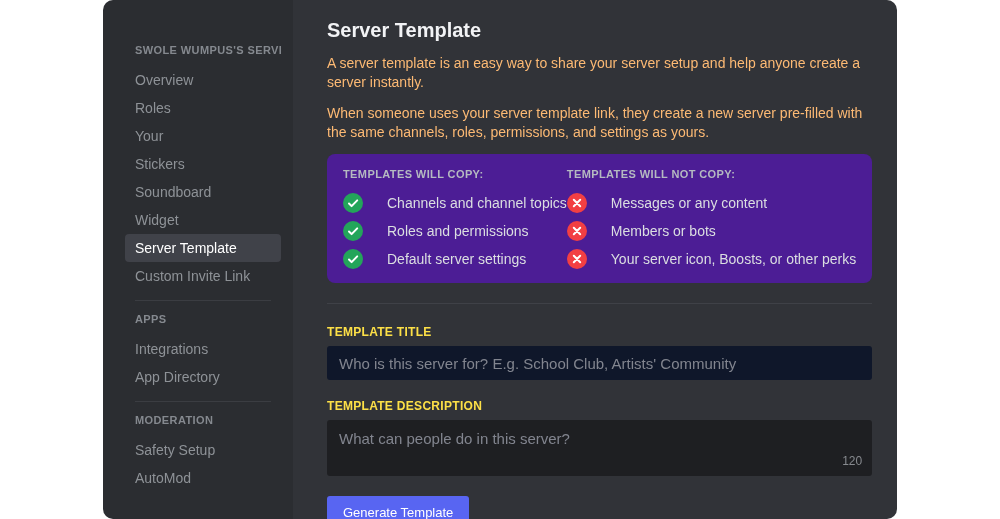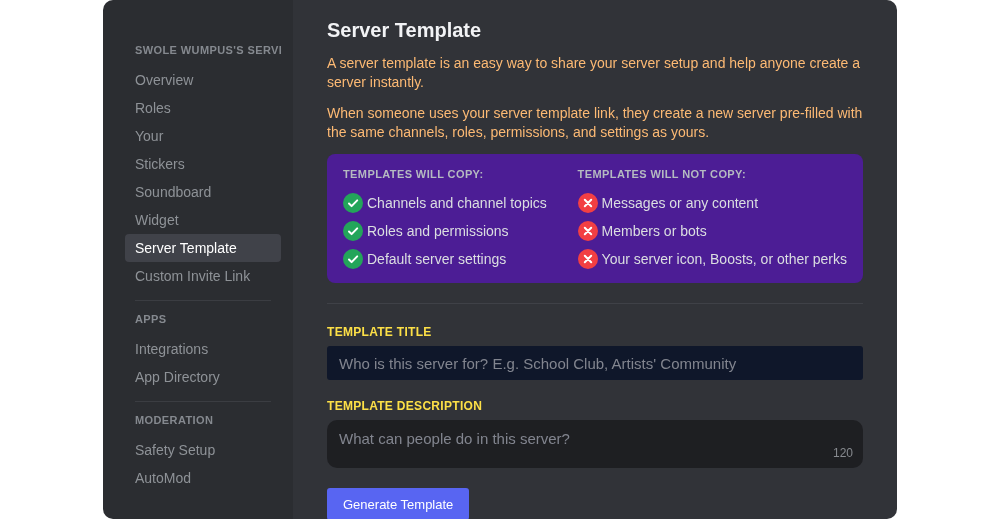--- a/index.html
+++ b/index.html
@@ -38,41 +38,41 @@
 
   .copy-card {
     background:#4c1d95; border-radius:8px; padding:14px 16px;
     display:flex; margin-bottom:20px;
   }
   .copy-col { flex:1; }
   .copy-col-header {
     font-size:11px; font-weight:bold; letter-spacing:0.4px;
     color:#b5bac1; margin-bottom:12px; line-height:13px;
   }
-  .copy-row { display:flex; align-items:center; gap:4px; margin-bottom:8px; }
+  .copy-row { display:flex; align-items:center; gap:24px; margin-bottom:8px; }
   .copy-row:last-child { margin-bottom:0; }
   .copy-row .icon { width:20px; height:20px; flex-shrink:0; display:block; }
   .copy-row .copy-label { font-size:14px; color:#dbdee1; line-height:20px; white-space:nowrap; }
 
   .divider { border-top:1px solid #3f4147; height:0; margin:0 0 22px 0; }
 
   .field-label {
     font-size:12px; font-weight:bold; letter-spacing:0.3px;
     color:#fde047; margin-bottom:8px; line-height:12px;
   }
   .text-input {
     width:100%; height:34px; background:#0f172a; border:none; outline:none;
     border-radius:3px; padding:0 12px; font-size:15px; color:#dbdee1;
     font-family:"Liberation Sans", "DejaVu Sans", sans-serif;
     margin-bottom:20px; display:block;
   }
   .textarea-wrap { position:relative; margin-bottom:20px; }
   .text-area {
-    width:100%; height:48px; background:#1e1f22; border:none; outline:none;
-    border-radius:10px; padding:10px 12px; font-size:15px; color:#ef4444; resize:none;
+    width:100%; height:56px; background:#1e1f22; border:none; outline:none;
+    border-radius:3px; padding:10px 12px; font-size:15px; color:#ef4444; resize:none;
     font-family:"Liberation Sans", "DejaVu Sans", sans-serif; display:block;
   }
   .text-input::placeholder, .text-area::placeholder { color:#82858f; }
   .char-count {
     position:absolute; right:10px; bottom:8px;
     font-size:12px; color:#878a8f;
   }
   .generate-btn {
     background:#5865f2; color:#ffffff; border:none; border-radius:3px;
     height:32px; padding:0 16px; font-size:13px; cursor:pointer;

